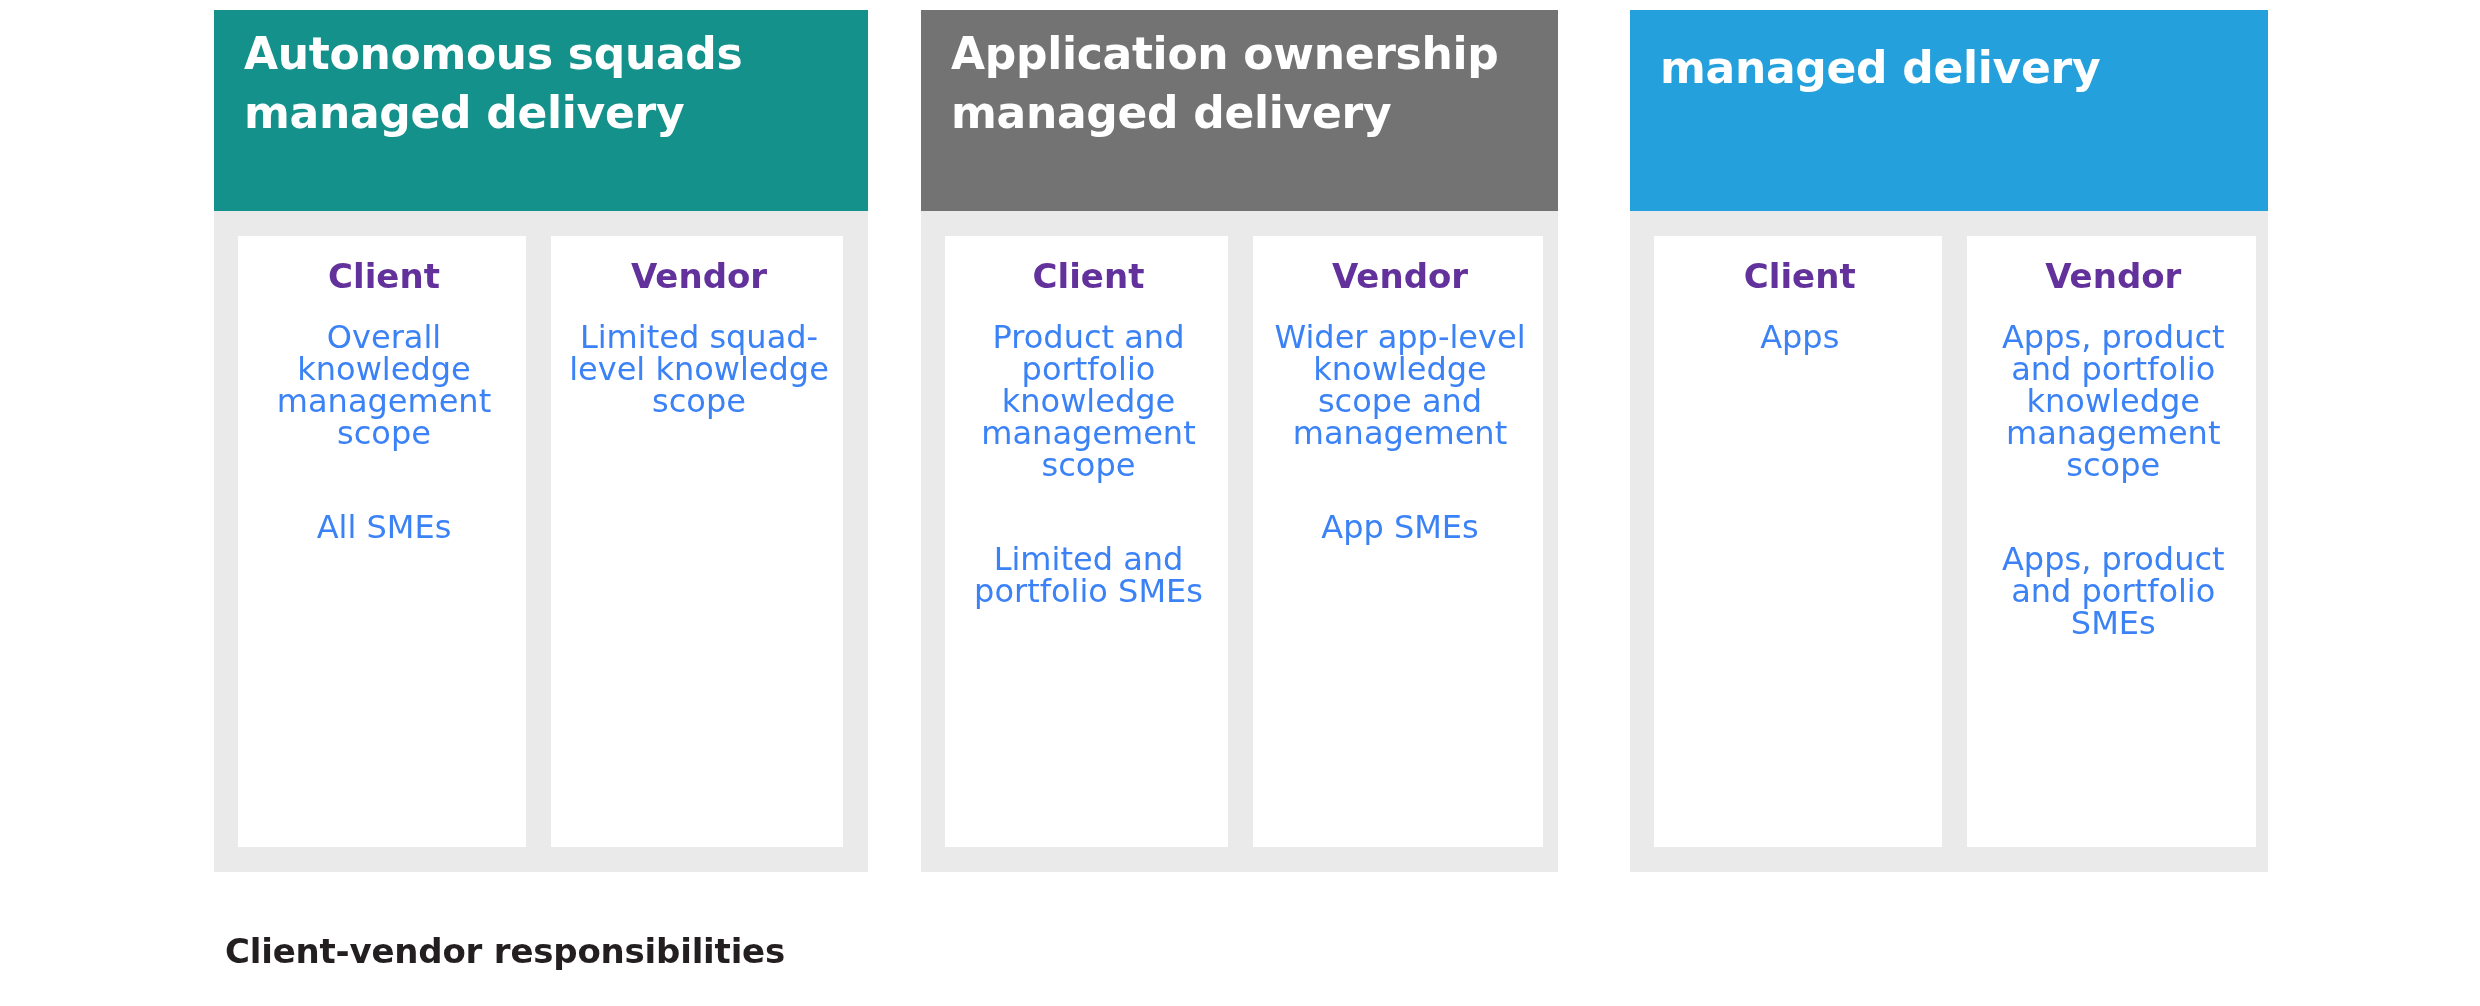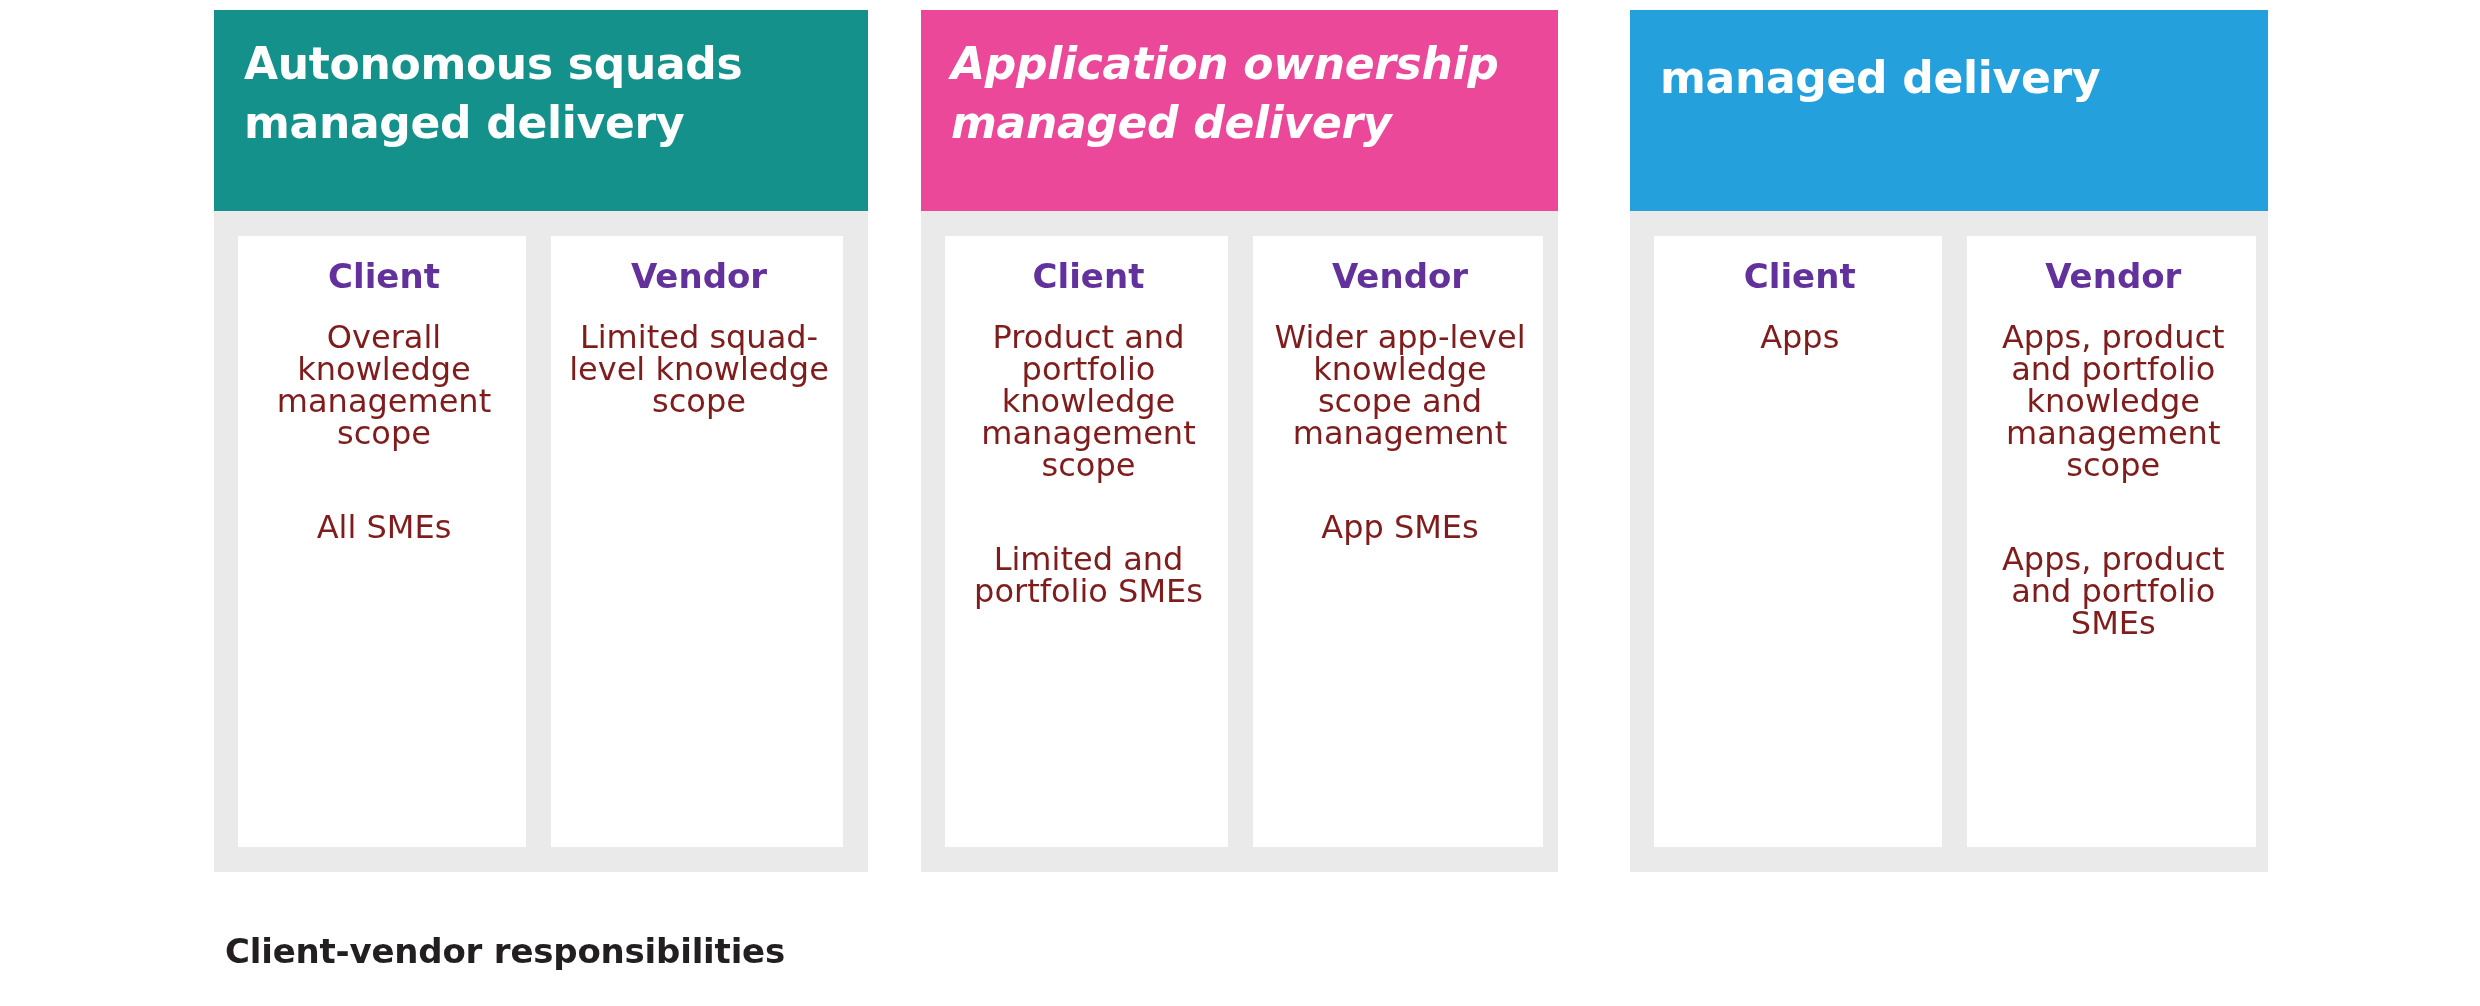--- a/index.html
+++ b/index.html
@@ -25,21 +25,21 @@
   .panel {
     position: absolute;
     top: 10px;
     display: flex;
     flex-direction: column;
   }
 
   .panel-header {
     height: 201px;
     box-sizing: border-box;
-    padding: 32px 30px 0 30px;
+    padding: 22px 30px 0 30px;
     color: #ffffff;
     font-size: 44px;
     font-weight: bold;
     line-height: 1.02;
     letter-spacing: -0.3px;
     display: flex;
     flex-direction: column;
     justify-content: flex-start;
   }
   .panel-header .hl {
@@ -74,21 +74,21 @@
     color: #62319b;
     font-weight: bold;
     font-size: 34px;
     line-height: 1.1;
     text-align: center;
     margin-bottom: 26px;
     white-space: nowrap;
   }
 
   .card-para {
-    color: #7f1d1d;
+    color: #3b82f6;
     font-size: 32px;
     line-height: 1.0;
     text-align: center;
     font-weight: normal;
   }
   .card-para + .card-para {
     margin-top: 62px;
   }
 
   .caption {
@@ -102,21 +102,21 @@
     white-space: nowrap;
   }
 
   
   .panel-1 { left: 214px; width: 654px; }
   .panel-1 .panel-header { background: #14918a; }
   .panel-1 .card-a { width: 288px; }
   .panel-1 .card-b { width: 292px; }
 
   .panel-2 { left: 921px; width: 637px; }
-  .panel-2 .panel-header { background: #ec4899; font-style: italic; }
+  .panel-2 .panel-header { background: #737373; }
   .panel-2 .card-a { width: 283px; }
   .panel-2 .card-b { width: 290px; }
 
   .panel-3 { left: 1630px; width: 638px; }
   .panel-3 .panel-header { background: #24a0dc; }
   .panel-3 .card-a { width: 288px; }
   .panel-3 .card-b { width: 290px; }
 </style>
 </head>
 <body>

